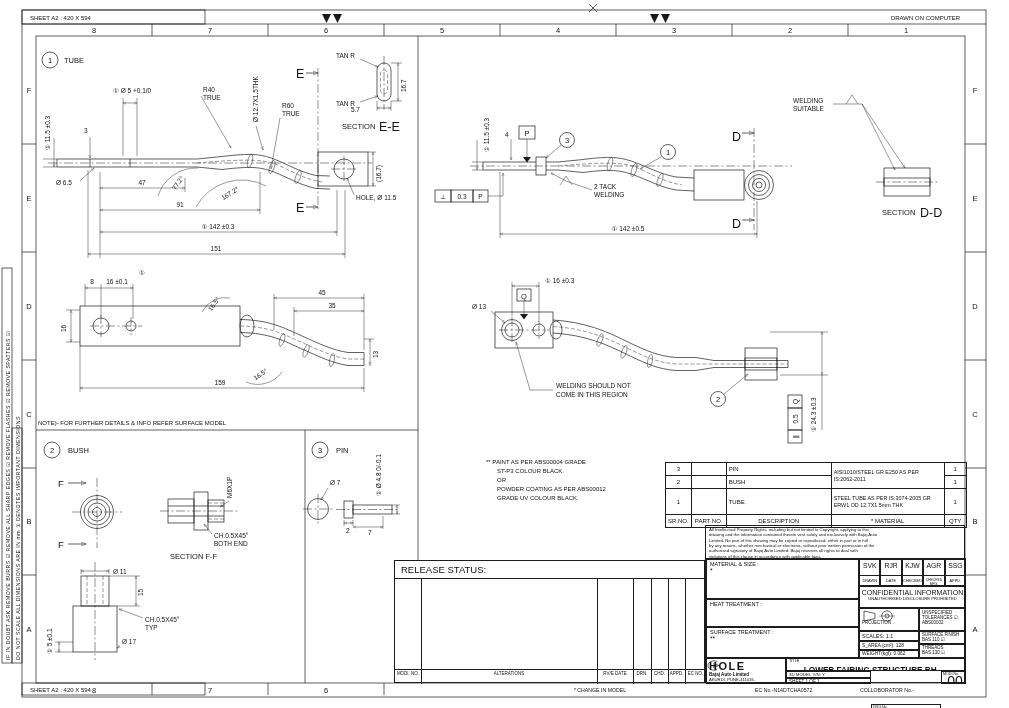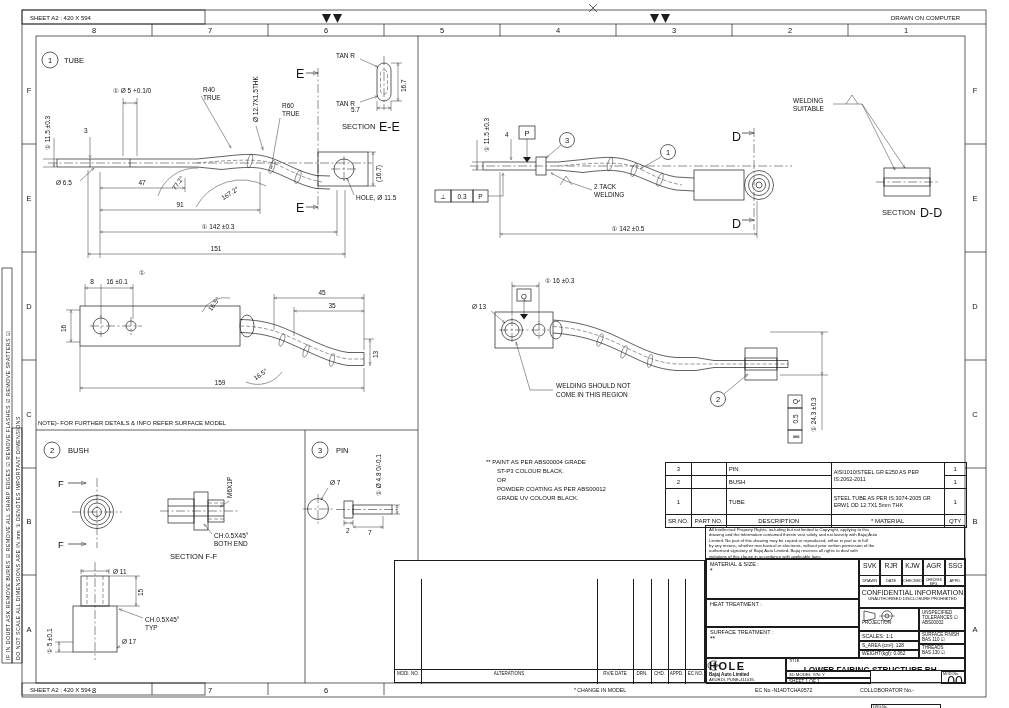--- a/index.html
+++ b/index.html
@@ -521,20 +521,21 @@
     <th class="c">SR.NO.</th>
     <th class="c">PART NO.</th>
     <th class="c">DESCRIPTION</th>
     <th class="c">* MATERIAL</th>
     <th class="c">QTY</th>
   </tr>
 </tbody>
     </table>
 
 <div class="abs bd" style="left:394px;top:560px;width:311px;height:123px;">
+  <div class="abs" style="left:0;top:0;width:311px;height:18px;border-bottom:1px solid #1c1c1c;font-size:9.5px;padding:3px 0 0 6px;">RELEASE STATUS:</div>
   <div class="abs" style="left:26px;top:18px;width:0;height:105px;border-left:1px solid #1c1c1c;"></div>
   <div class="abs" style="left:202px;top:18px;width:0;height:105px;border-left:1px solid #1c1c1c;"></div>
   <div class="abs" style="left:238px;top:18px;width:0;height:105px;border-left:1px solid #1c1c1c;"></div>
   <div class="abs" style="left:256px;top:18px;width:0;height:105px;border-left:1px solid #1c1c1c;"></div>
   <div class="abs" style="left:273px;top:18px;width:0;height:105px;border-left:1px solid #1c1c1c;"></div>
   <div class="abs" style="left:290px;top:18px;width:0;height:105px;border-left:1px solid #1c1c1c;"></div>
   <div class="abs" style="left:0;top:108px;width:311px;height:0;border-top:1px solid #1c1c1c;"></div>
   <div class="abs lab" style="left:0;top:110px;width:26px;text-align:center;">MODI. NO.</div>
   <div class="abs lab" style="left:26px;top:110px;width:176px;text-align:center;">ALTERATIONS</div>
   <div class="abs lab" style="left:202px;top:110px;width:36px;text-align:center;">RV/E DATE</div>

